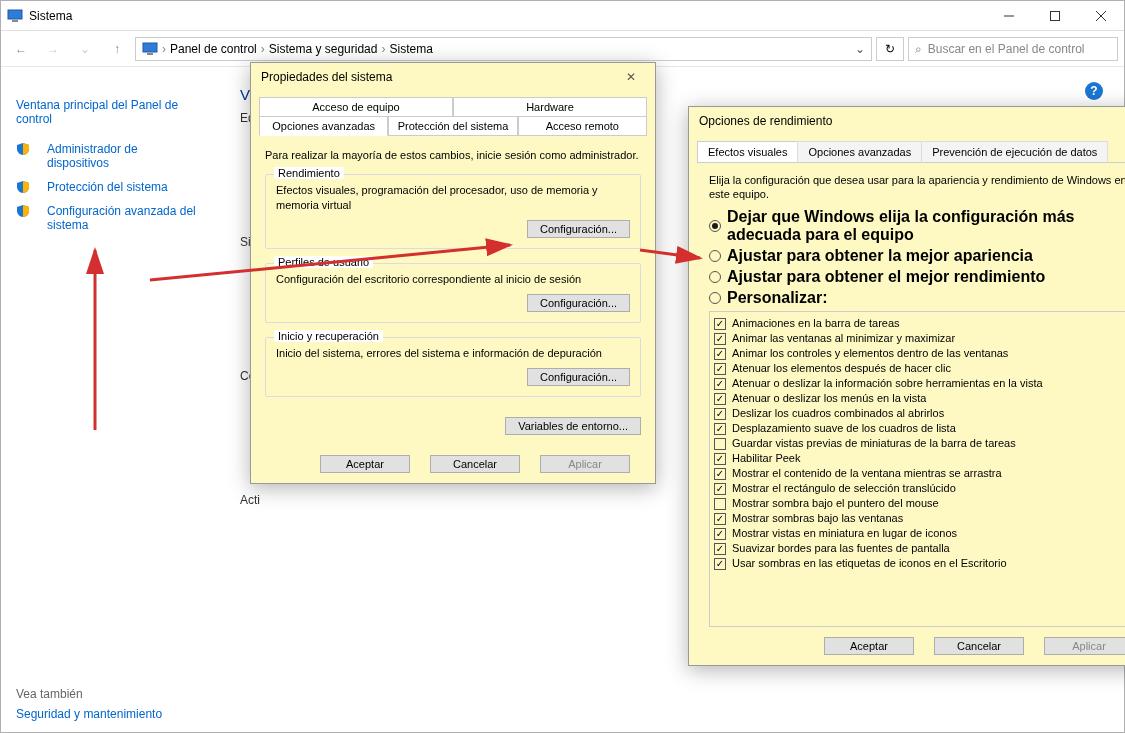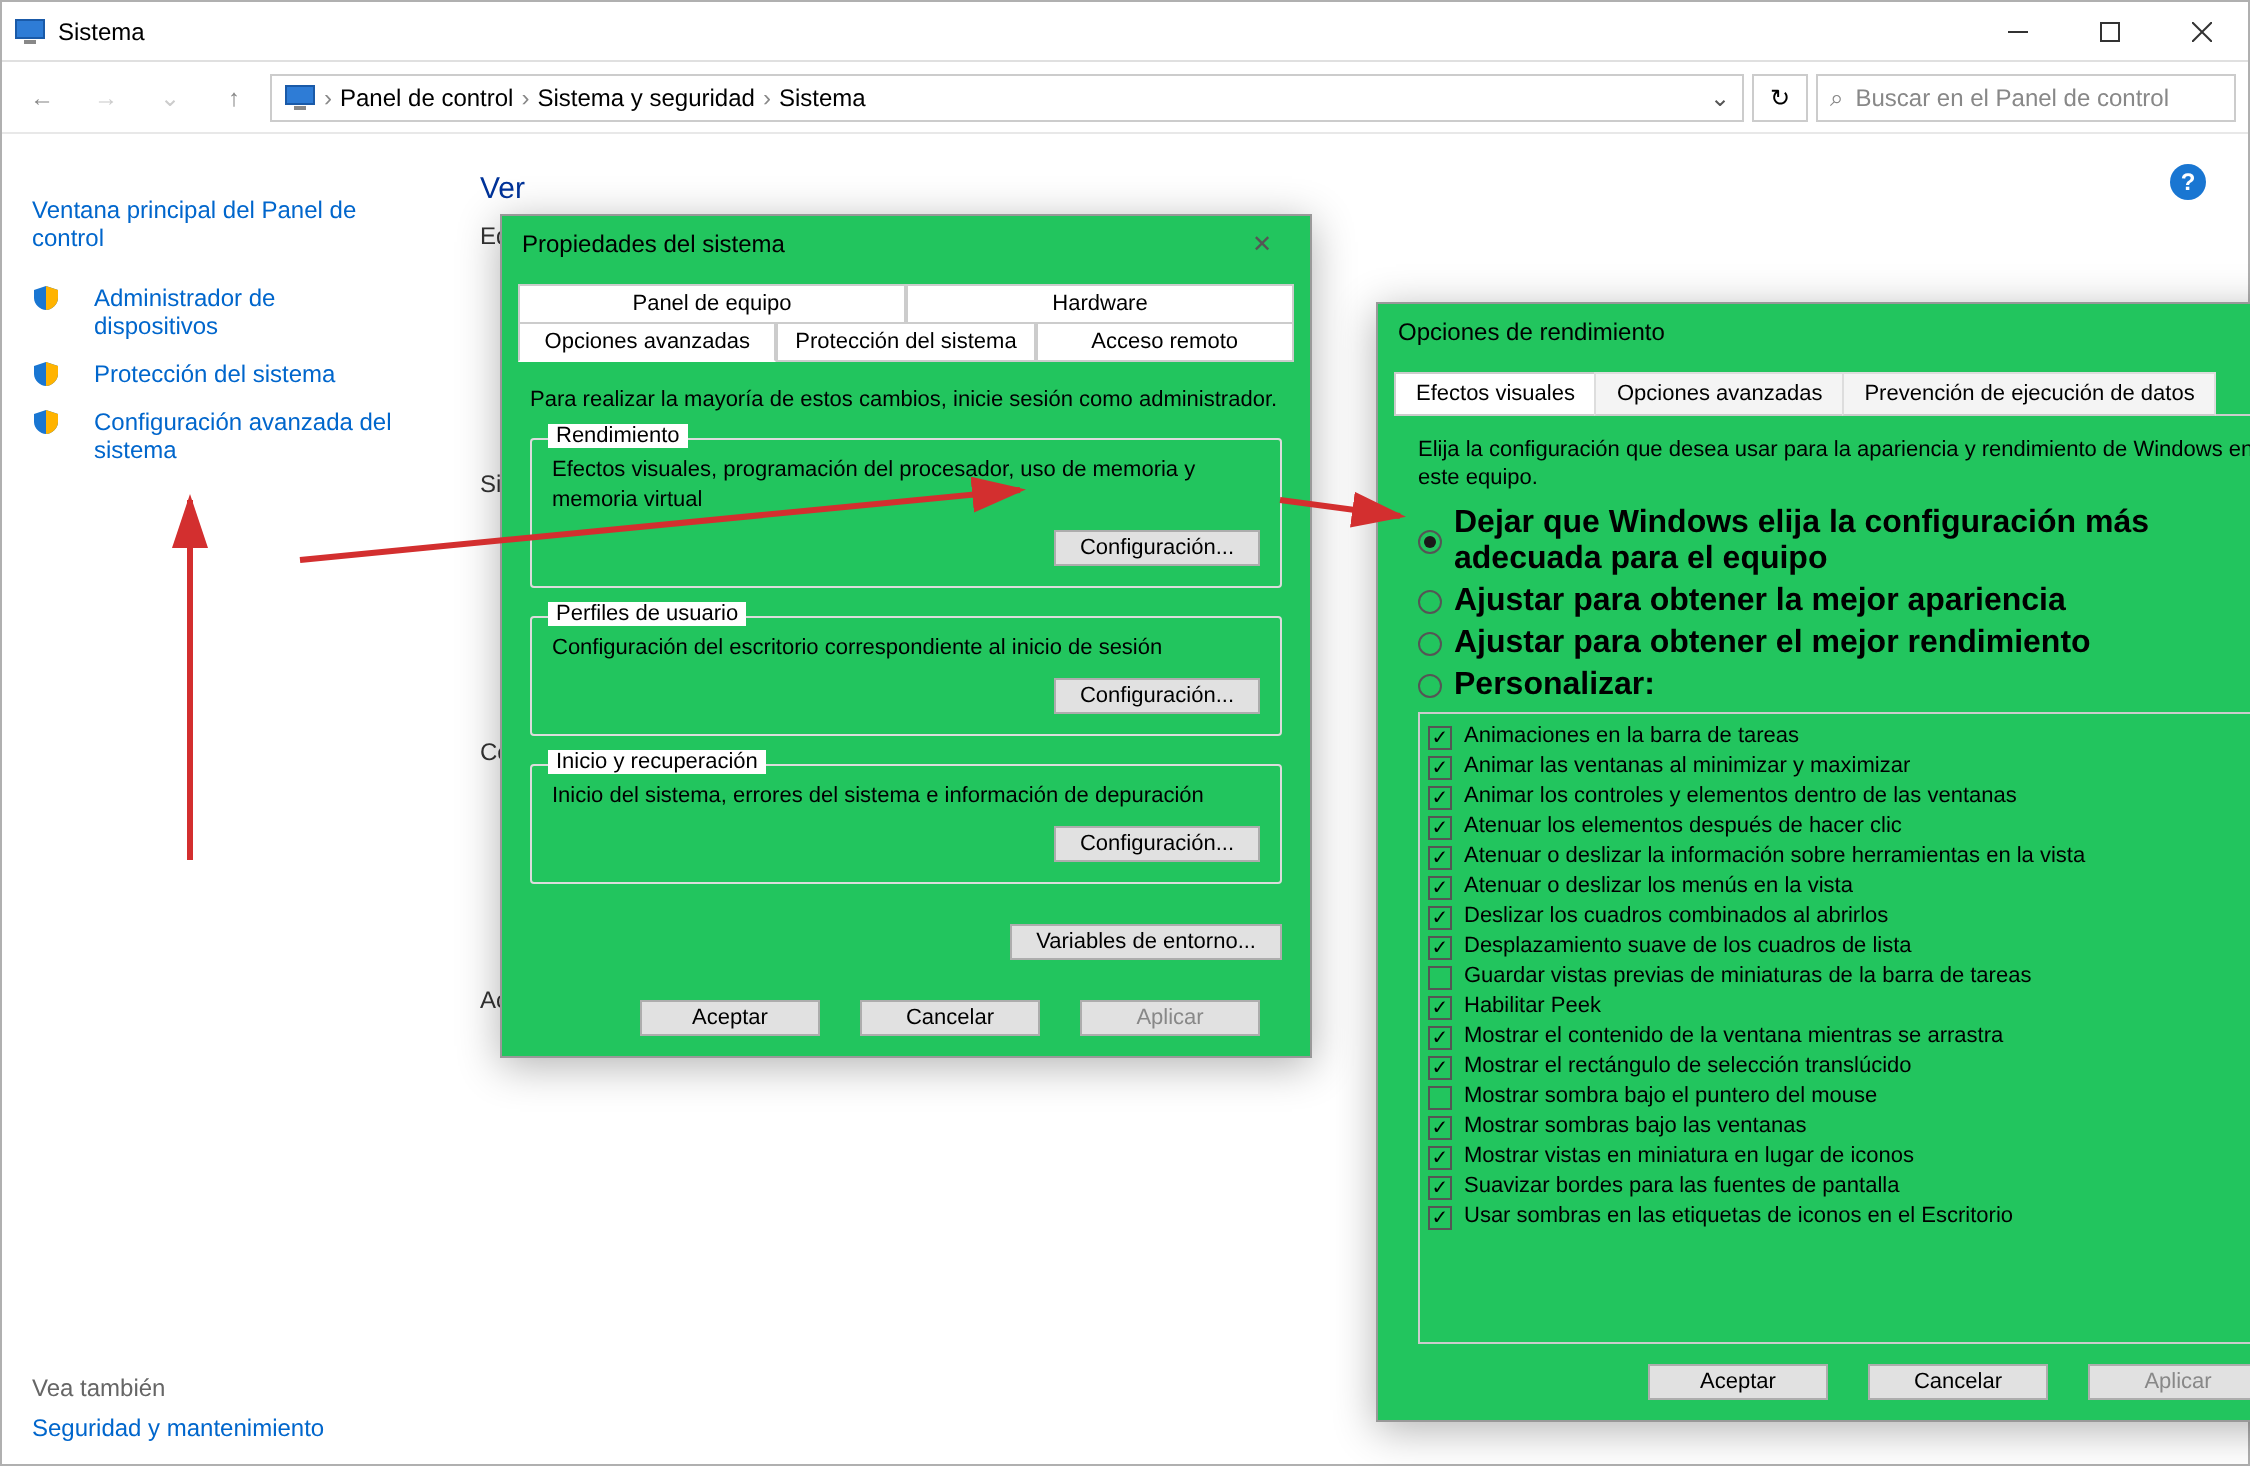--- a/index.html
+++ b/index.html
@@ -24,21 +24,21 @@
   .side { width:210px; padding:30px 10px 10px 14px; font-size:12px;}
   .side a.primary { color:#0066cc; display:block; margin-bottom:16px;}
   .side .task { display:flex; align-items:flex-start; gap:17px; margin-bottom:10px; color:#0066cc;}
   .shield{width:14px;height:14px;flex:0 0 14px;}
   .side .see-also{position:absolute; bottom:30px; left:14px; color:#666;}
   .side .see-also-link{position:absolute; bottom:10px; left:14px; color:#0066cc;}
   .main-content { flex:1; padding:18px 28px; position:relative; color:#333;}
   .hint-row{margin:8px 0 20px 0; color:#333;}
   .help-badge{position:absolute; top:14px; right:20px; width:18px;height:18px;border-radius:50%;background:#1976d2;color:#fff;display:flex;align-items:center;justify-content:center;font-weight:bold;font-size:12px;}
   
-  .dlg { position:absolute; background:#22c55e; border:1px solid #999; box-shadow:0 4px 20px rgba(0,0,0,.3);margin-top:45px;}
+  .dlg { position:absolute; background:#fef9c3; border:1px solid #999; box-shadow:0 4px 20px rgba(0,0,0,.3);}
   .dlg-head{height:28px;display:flex;align-items:center;padding:0 4px 0 10px;font-size:12px;}
   .dlg-close{margin-left:auto;width:40px;height:26px;display:flex;align-items:center;justify-content:center;color:#555;}
   .dlg1{left:250px; top:62px; width:406px;}
   .dlg1 .tabs-row{display:flex;}
   .dlg1 .tab{flex:1;text-align:center;border:1px solid #ccc;padding:3px 0;font-size:11px;background:#fff;}
   .dlg1 .tab.active{border-bottom:1px solid #fff;}
   .dlg1 .tabs-top .tab{border-bottom:none;}
   .dlg1 .tabpanel{padding:12px 14px 6px 14px;}
   .group{border:1px solid #dcdcdc;border-radius:2px;padding:8px 10px 10px 10px;margin-bottom:14px;position:relative;}
   .group-title{position:absolute;top:-8px;left:8px;background:#fff;padding:0 4px;font-size:11px;color:#000;}
@@ -178,21 +178,21 @@
   </div>
 </div>
 
 <div class="dlg dlg1">
   <div class="dlg-head">
     <span>Propiedades del sistema</span>
     <div class="dlg-close">✕</div>
   </div>
   <div style="padding:6px 8px 0 8px">
     <div class="tabs-row tabs-top">
-      <div class="tab">Panel de equipo</div>
+      <div class="tab">Acceso de equipo</div>
       <div class="tab">Hardware</div>
     </div>
     <div class="tabs-row">
       <div class="tab active">Opciones avanzadas</div>
       <div class="tab">Protección del sistema</div>
       <div class="tab">Acceso remoto</div>
     </div>
   </div>
   <div class="tabpanel">
     <div class="group-desc" style="margin-bottom:12px">Para realizar la mayoría de estos cambios, inicie sesión como administrador.</div>

